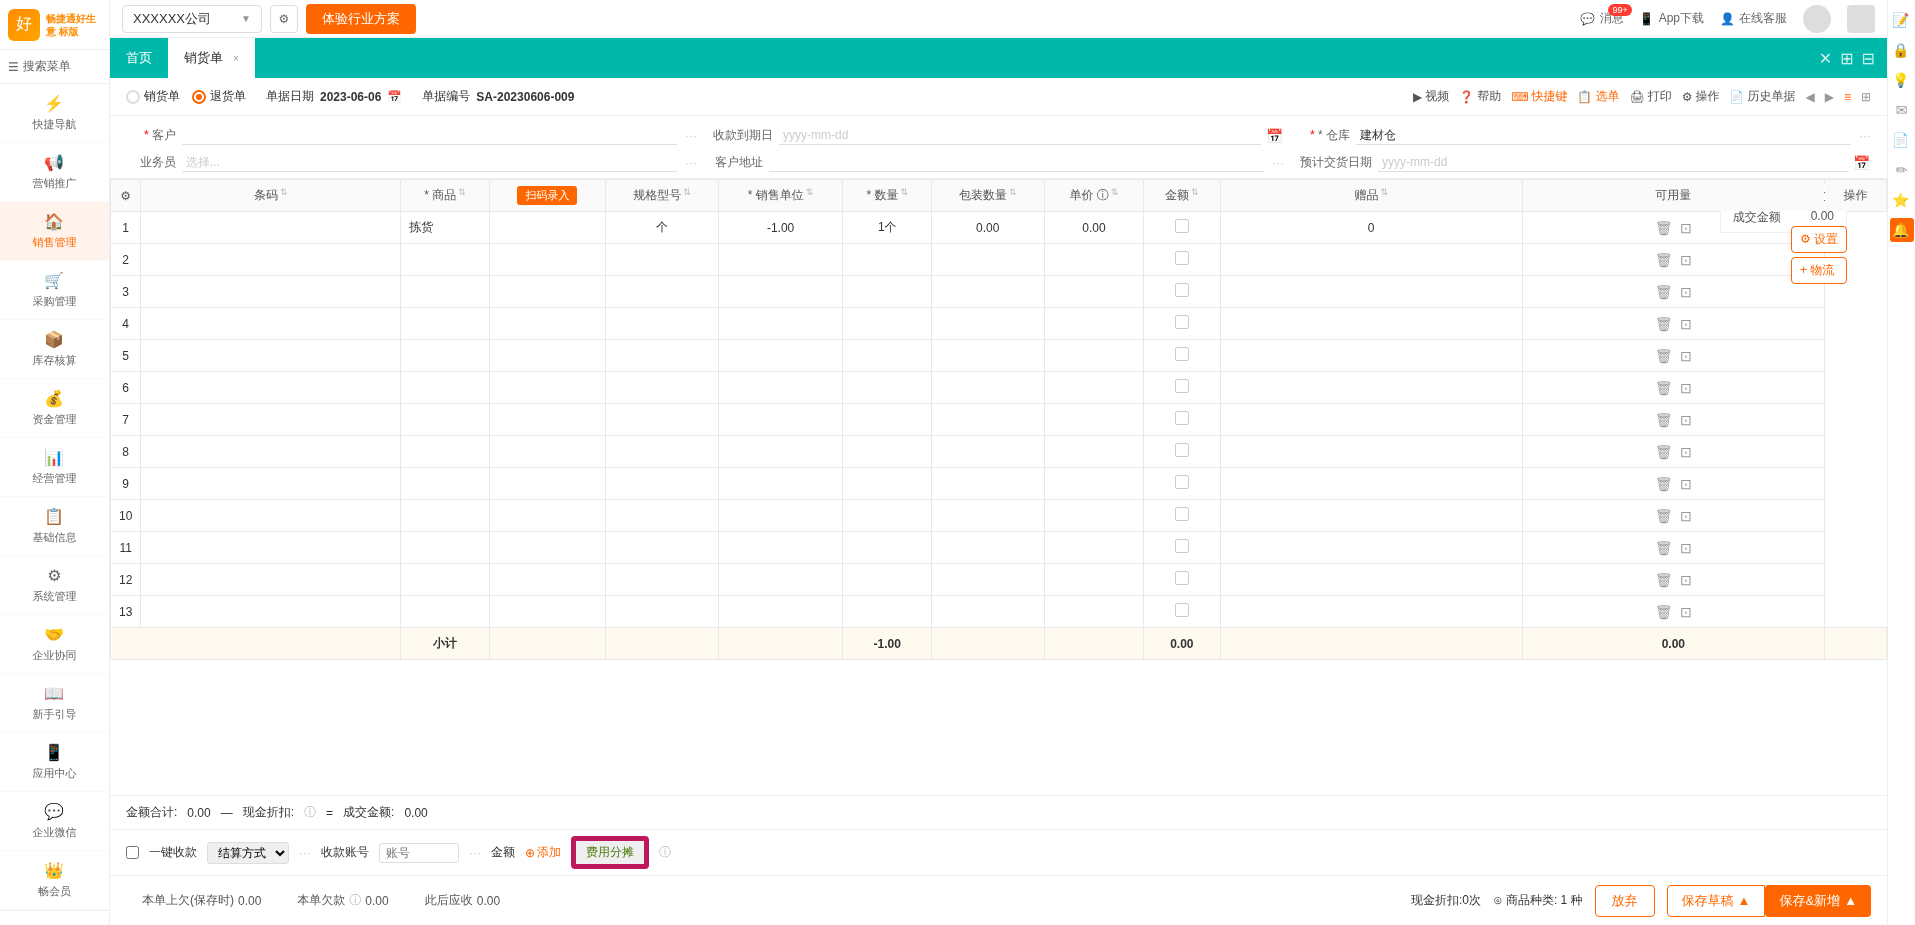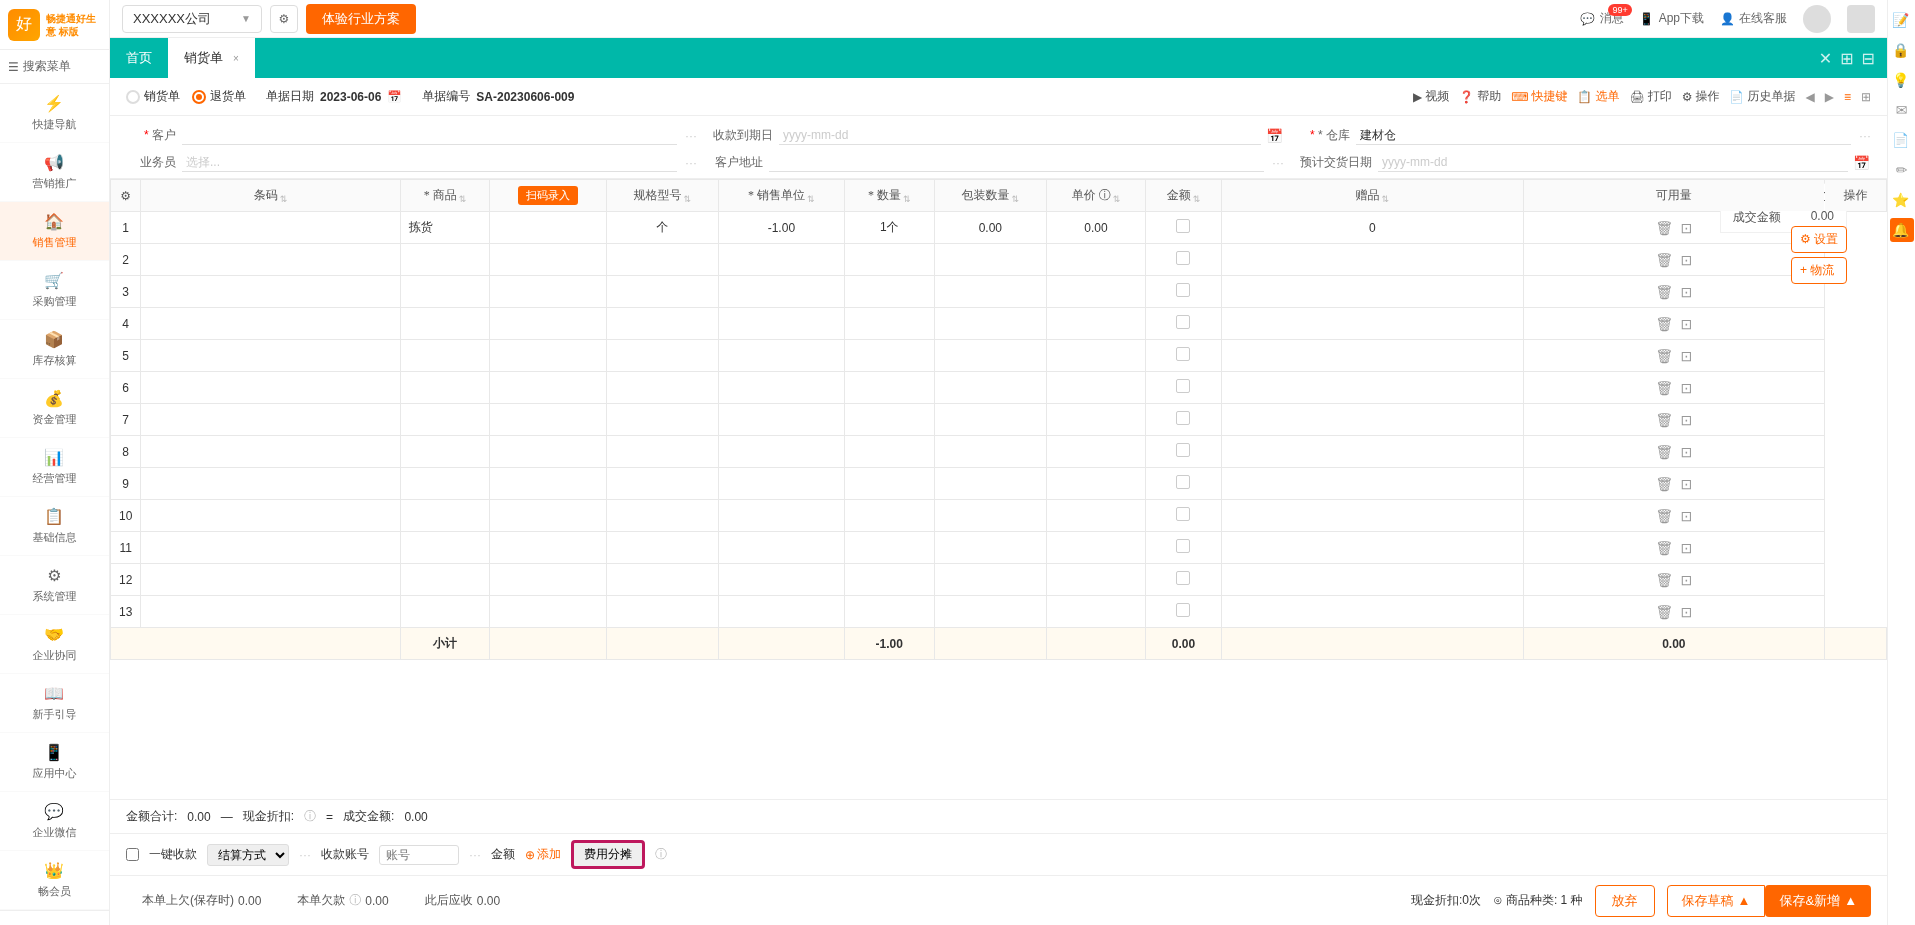--- a/index.html
+++ b/index.html
@@ -59,32 +59,32 @@
     .note-row { padding: 4px 16px 8px; display: flex; align-items: center; gap: 6px; border-bottom: 1px solid #eee; flex-shrink: 0; }
 
     
     .table-area { flex: 1; overflow: auto; position: relative; }
     .data-table { width: 100%; border-collapse: collapse; font-size: 12px; }
     .data-table thead { background: #fafafa; position: sticky; top: 0; z-index: 2; }
     .data-table th { border: 1px solid #e8e8e8; padding: 6px 8px; text-align: center; white-space: nowrap; color: #555; font-weight: normal; }
     .data-table td { border: 1px solid #e8e8e8; padding: 4px 8px; text-align: center; color: #333; height: 32px; }
     .data-table .subtotal { background: #fffaf0; font-weight: bold; }
     .scan-btn { background: #ff6600; color: white; border: none; border-radius: 3px; padding: 2px 8px; cursor: pointer; font-size: 11px; }
-    .th-sort { display: inline-flex; align-items: flex-end; gap: 2px; font-family: Liberation Serif, serif; }
+    .th-sort { display: inline-flex; align-items: flex-start; gap: 2px; }
     .sort-icon { color: #bbb; font-size: 9px; }
     .neg { color: #ff3333; }
     .op-btn { color: #999; cursor: pointer; font-size: 14px; margin: 0 2px; }
 
     
     .table-footer { padding: 8px 16px; border-top: 1px solid #eee; display: flex; align-items: center; gap: 10px; font-size: 12px; flex-shrink: 0; background: #fff; }
     .dash { color: #333; }
 
     
     .payment-row { padding: 6px 16px; border-top: 1px solid #eee; display: flex; align-items: center; gap: 10px; font-size: 12px; flex-shrink: 0; background: #fff; }
-    .payment-tab { border: 3px solid #be185d; color: #000000; border-radius: 4px; padding: 3px 10px; cursor: pointer; font-size: 12px; }
+    .payment-tab { border: 5px solid #be185d; color: #4d7c0f; border-radius: 4px; padding: 3px 10px; cursor: pointer; font-size: 12px; }
     .add-btn-orange { color: #ff6600; cursor: pointer; display: flex; align-items: center; gap: 2px; }
 
     
     .status-bar { height: 50px; background: #fff; border-top: 1px solid #eee; padding: 0 16px; display: flex; align-items: center; gap: 20px; font-size: 12px; flex-shrink: 0; }
     .status-item { display: flex; align-items: center; gap: 4px; color: #555; margin-left: 16px; }
     .status-bar-right { margin-left: auto; display: flex; align-items: center; gap: 12px; }
     .abandon-btn { border: 1px solid #ff6600; color: #ff6600; background: white; border-radius: 4px; padding: 6px 16px; cursor: pointer; font-size: 13px; }
     .save-draft-btn { background: white; border: 1px solid #ff6600; color: #ff6600; border-radius: 4px 0 0 4px; padding: 6px 14px; cursor: pointer; font-size: 13px; display: flex; align-items: center; gap: 4px; }
     .save-new-btn { background: #ff6600; color: white; border: none; border-radius: 4px; padding: 6px 14px; cursor: pointer; font-size: 13px; display: flex; align-items: center; gap: 4px; }
     .btn-group { display: flex; }

